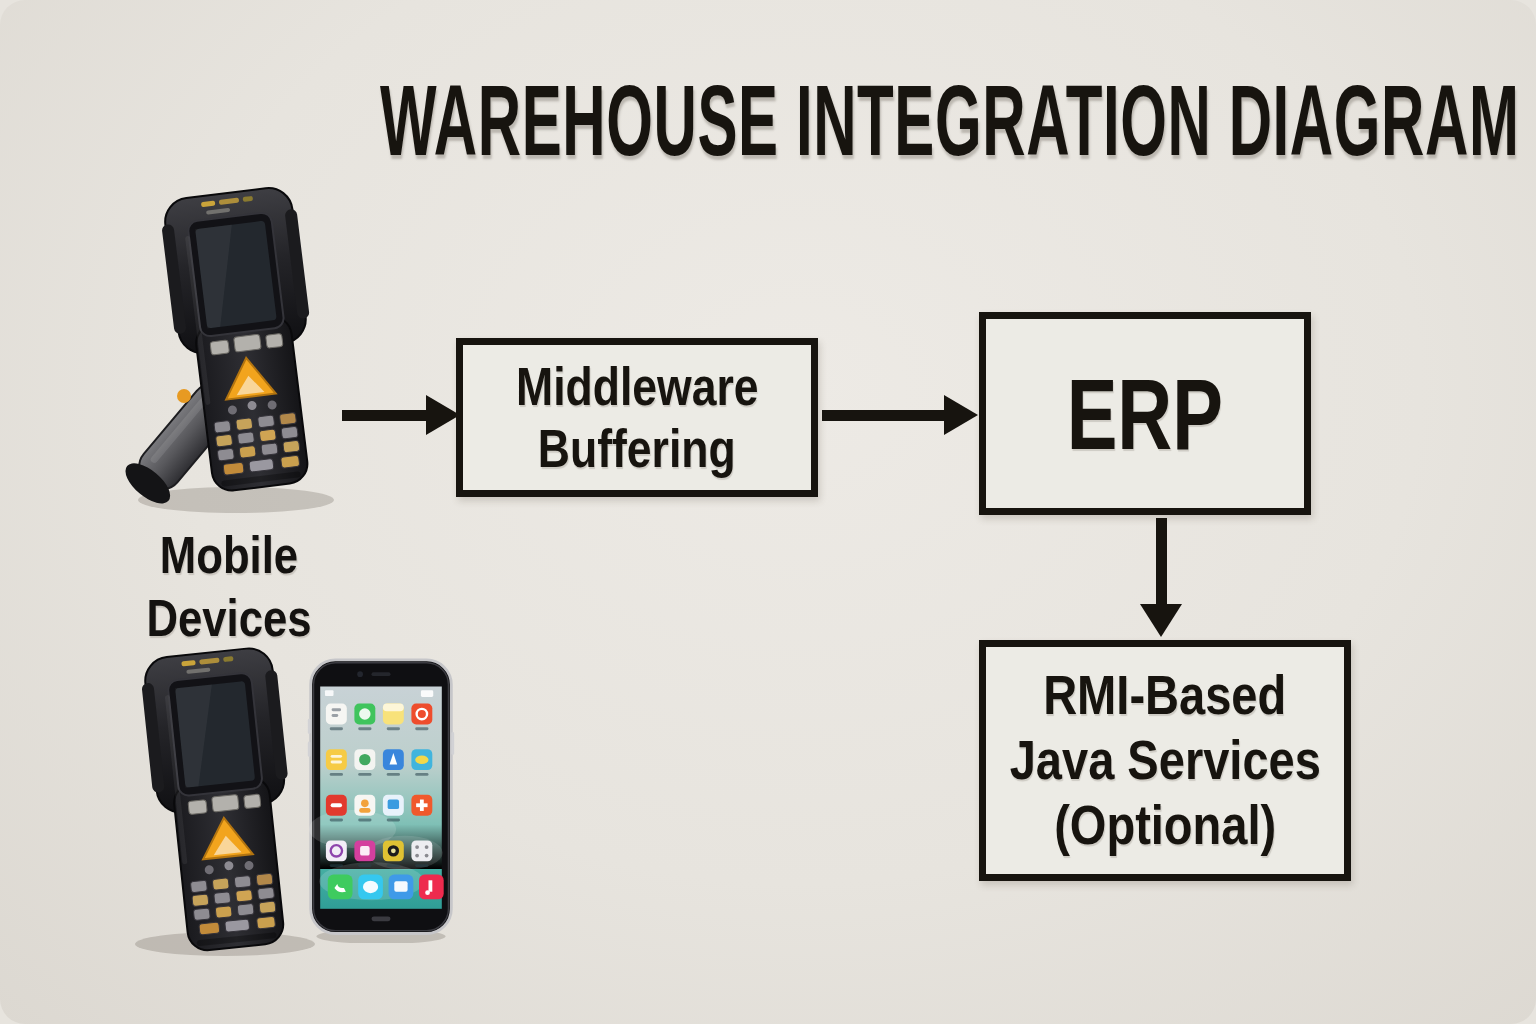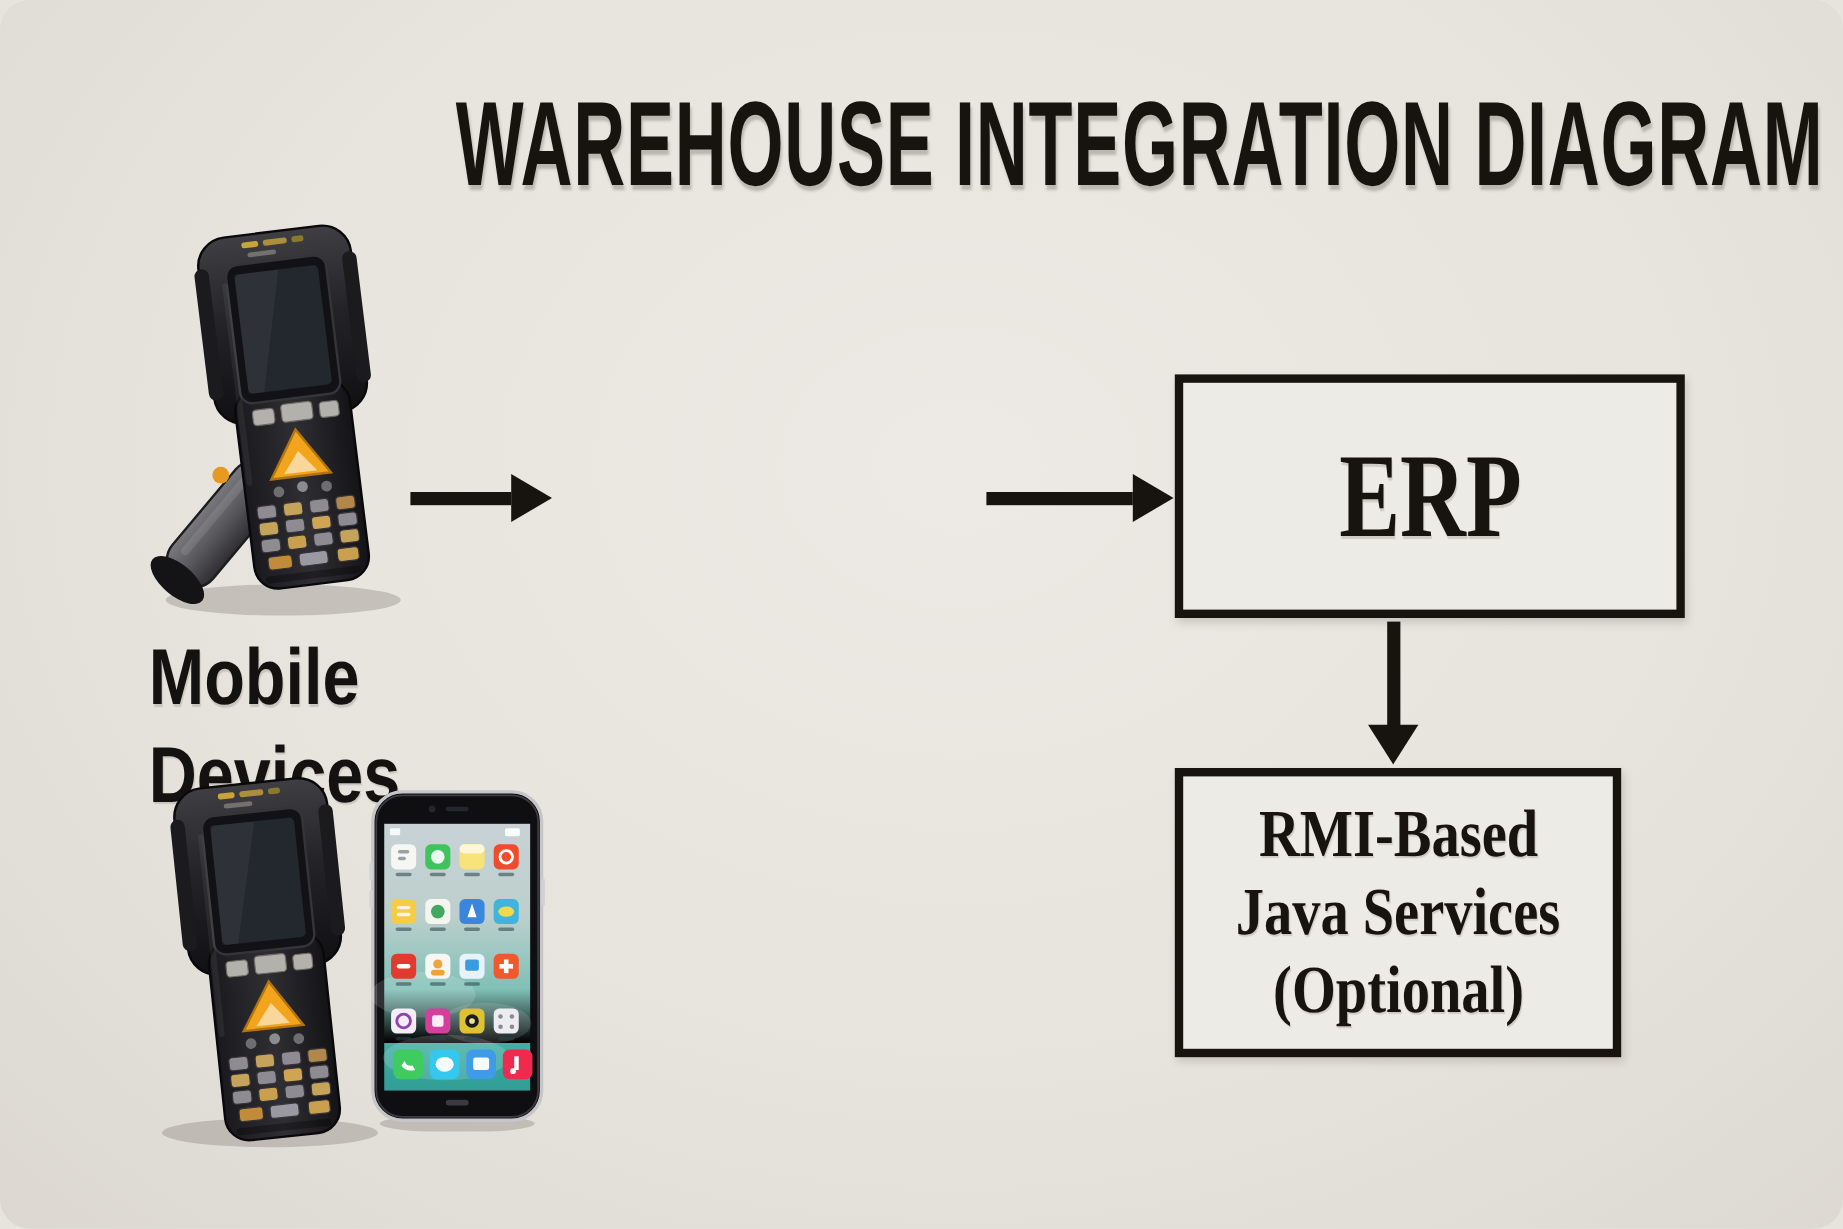--- a/index.html
+++ b/index.html
@@ -26,27 +26,27 @@
   
   .node {
     position:absolute; box-sizing:border-box;
     border:7px solid #17140f; background:#ecEAe4; background:#ecebe5;
     display:flex; flex-direction:column; align-items:center; justify-content:center;
     color:#17140f; font-weight:bold;
     box-shadow:2px 4px 7px rgba(80,70,55,0.20);
   }
   .node .line { display:block; white-space:nowrap; transform:scaleX(0.84); transform-origin:50% 50%; line-height:1.16; text-shadow:1px 2px 1px rgba(70,62,50,0.18); }
   .node-middleware { left:456px; top:338px; width:362px; height:159px; font-size:53px; }
-  .node-erp        { left:979px; top:312px; width:425px; height:203px; font-size:100px;font-family:Liberation Serif, serif; }
+  .node-erp        { left:979px; top:312px; width:332px; height:203px; font-size:100px; }
   .node-erp .line  { transform:scaleX(0.76); }
-  .node-rmi        { left:979px; top:640px; width:372px; height:241px; font-size:56px;font-family:Liberation Serif, serif; }
+  .node-rmi        { left:979px; top:640px; width:372px; height:241px; font-size:56px; }
   
   .caption {
     position:absolute; left:104px; top:524px; width:250px;
-    text-align:left; font-size:66px; font-weight:bold; color:#141210; line-height:1.22;
+    text-align:center; font-size:52px; font-weight:bold; color:#141210; line-height:1.22;
   }
   .caption .cond { display:block; transform:scaleX(0.84); transform-origin:50% 50%; white-space:nowrap; text-shadow:1px 2px 1px rgba(70,62,50,0.18); }
   
   .arrow { position:absolute; }
   .arrow .shaft { position:absolute; background:#17140f; }
   .head-right { position:absolute; width:0; height:0; border-top:20px solid transparent; border-bottom:20px solid transparent; border-left:34px solid #17140f; }
   .head-down  { position:absolute; width:0; height:0; border-left:21px solid transparent; border-right:21px solid transparent; border-top:33px solid #17140f; }
   #arrow1 { left:342px; top:395px; width:118px; height:40px; }
   #arrow1 .shaft { left:0; top:15px; width:84px; height:11px; }
   #arrow1 .head-right { left:84px; top:0; }
@@ -248,20 +248,24 @@
         <circle cx="129" cy="247" r="2.5" fill="#ffffff"></circle>
     </g>
     <rect x="70" y="272" width="20" height="5" rx="2.5" fill="#3a3a40"></rect>
   </svg>
 
   <div class="arrow" id="arrow1">
     <div class="shaft"></div>
     <div class="head-right"></div>
   </div>
 
+  <div class="node node-middleware">
+    <span class="line">Middleware</span>
+    <span class="line">Buffering</span>
+  </div>
 
   <div class="arrow" id="arrow2">
     <div class="shaft"></div>
     <div class="head-right"></div>
   </div>
 
   <div class="node node-erp">
     <span class="line">ERP</span>
   </div>
 

